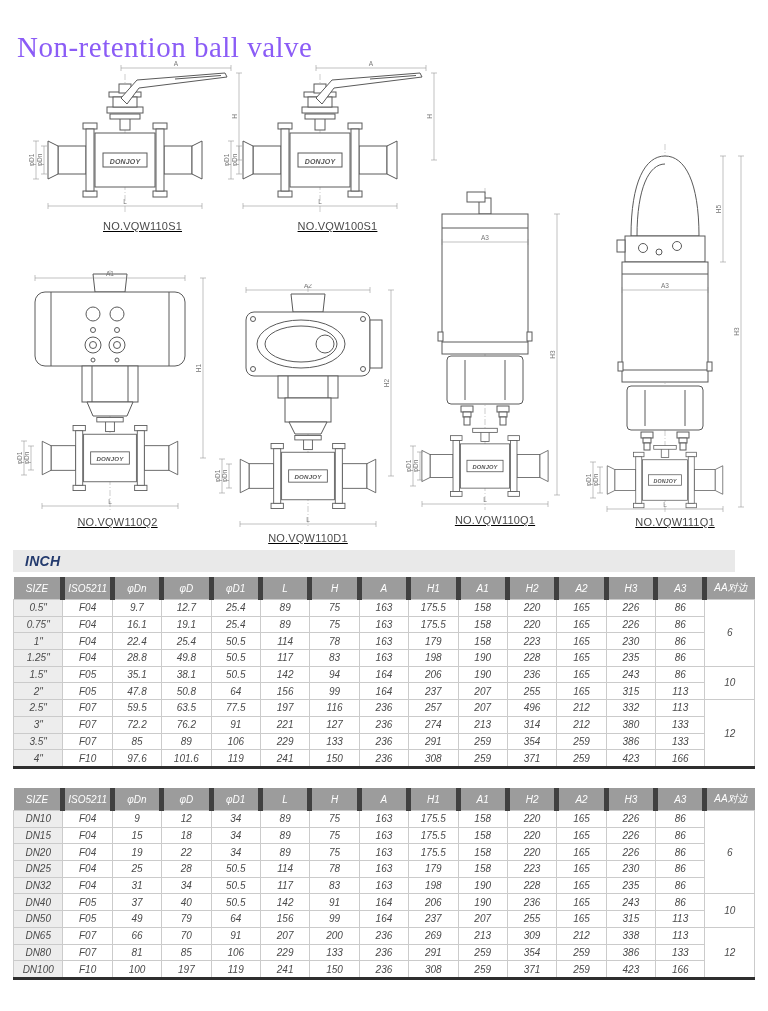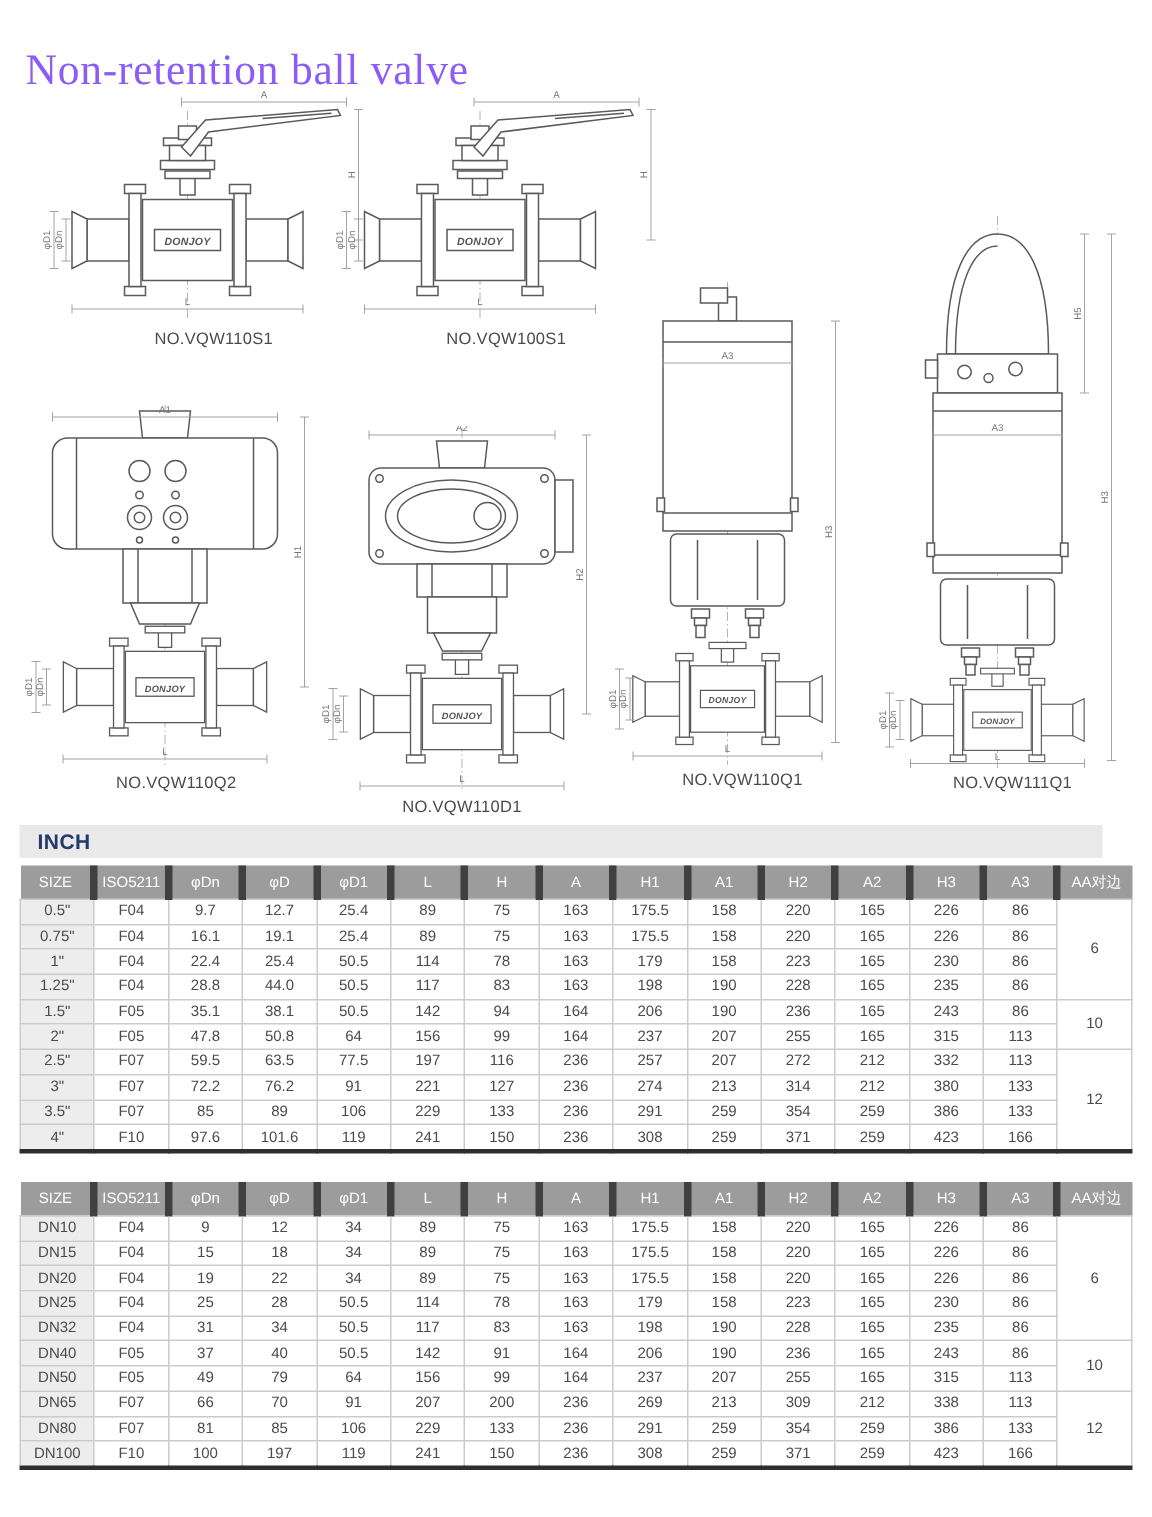--- a/index.html
+++ b/index.html
@@ -1,31 +1,31 @@
 <!DOCTYPE html>
 <html><head>
 <meta charset="utf-8">
 <style>
   html,body{margin:0;padding:0;}
   body{width:768px;height:1011px;position:relative;background:#fff;overflow:hidden;
        font-family:"Liberation Sans",sans-serif;}
   .page-title{position:absolute;left:17px;top:12px;font-family:"Liberation Serif",serif;
        font-size:29px;font-weight:400;color:#8b5cf6;letter-spacing:.5px;}
-  .fig{position:absolute;}
+  .fig{position:absolute;text-decoration:underline;}
   .fig svg{display:block;}
   .caption{text-align:center;font-size:11px;color:#4a4a4a;margin-top:2px;letter-spacing:.2px;}
   
   .s{fill:#fff;stroke:#5a5a5a;stroke-width:1;}
   .sl{fill:none;stroke:#5a5a5a;stroke-width:1;}
   .cl{stroke:#9a9a9a;stroke-width:.5;stroke-dasharray:6 2 1 2;fill:none;}
   .dim{stroke:#999;stroke-width:.6;fill:none;}
   .dimt{font:6.5px "Liberation Sans",sans-serif;fill:#777;}
   .logo{font:italic bold 7px "Liberation Sans",sans-serif;fill:#555;letter-spacing:.2px;}
   
-  .section{position:absolute;left:13px;width:722px;}
+  .section{position:absolute;left:13px;width:722px;font-style:italic;}
   .band{height:22px;background:#e9e9e9;display:flex;align-items:center;padding-left:12px;
         box-sizing:border-box;margin-bottom:5px;}
   .band-title{color:#233a6d;font-weight:bold;font-size:14px;letter-spacing:.3px;}
   table.spec{border-collapse:collapse;table-layout:fixed;width:742px;
         border-bottom:3px solid #2e2e2e;}
   table.spec th{background:#9c9c9c;color:#fff;font-weight:normal;font-size:10px;height:22px;
         padding:0;border-left:5px solid #404040;}
   table.spec th:first-child{border-left:none;}
   table.spec thead tr{border-bottom:1px solid #8c8c8c;padding-left:27px;}
   table.spec td{border:1px solid #cbcbcb;font-size:10px;color:#4a4a4a;text-align:center;
@@ -454,21 +454,21 @@
           <td>158</td>
           <td>223</td>
           <td>165</td>
           <td>230</td>
           <td>86</td>
         </tr>
         <tr>
           <td class="size-col">1.25"</td>
           <td>F04</td>
           <td>28.8</td>
-          <td>44.0</td>
+          <td>49.8</td>
           <td>50.5</td>
           <td>117</td>
           <td>83</td>
           <td>163</td>
           <td>198</td>
           <td>190</td>
           <td>228</td>
           <td>165</td>
           <td>235</td>
           <td>86</td>
@@ -510,21 +510,21 @@
           <td class="size-col">2.5"</td>
           <td>F07</td>
           <td>59.5</td>
           <td>63.5</td>
           <td>77.5</td>
           <td>197</td>
           <td>116</td>
           <td>236</td>
           <td>257</td>
           <td>207</td>
-          <td>272</td>
+          <td>496</td>
           <td>212</td>
           <td>332</td>
           <td>113</td>
           <td rowspan="4">12</td>
         </tr>
         <tr>
           <td class="size-col">3"</td>
           <td>F07</td>
           <td>72.2</td>
           <td>76.2</td>

